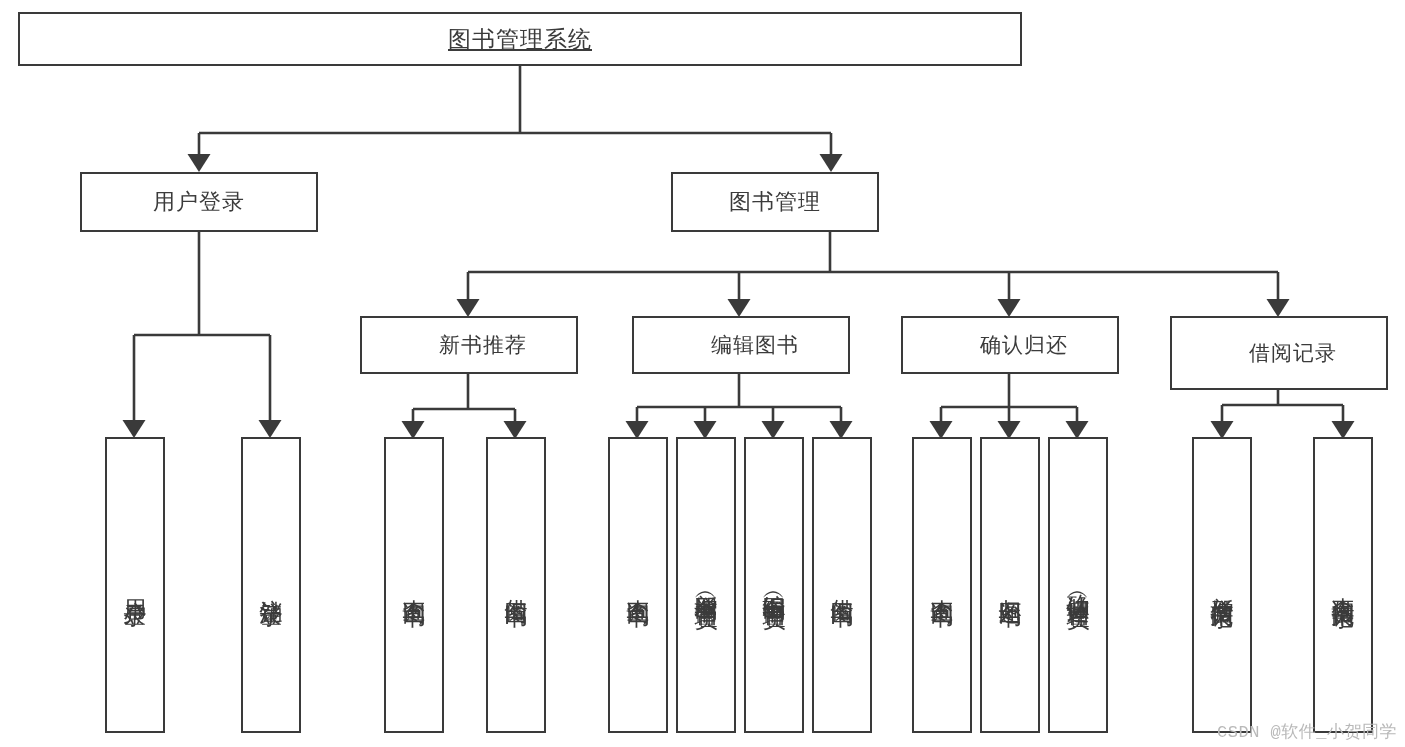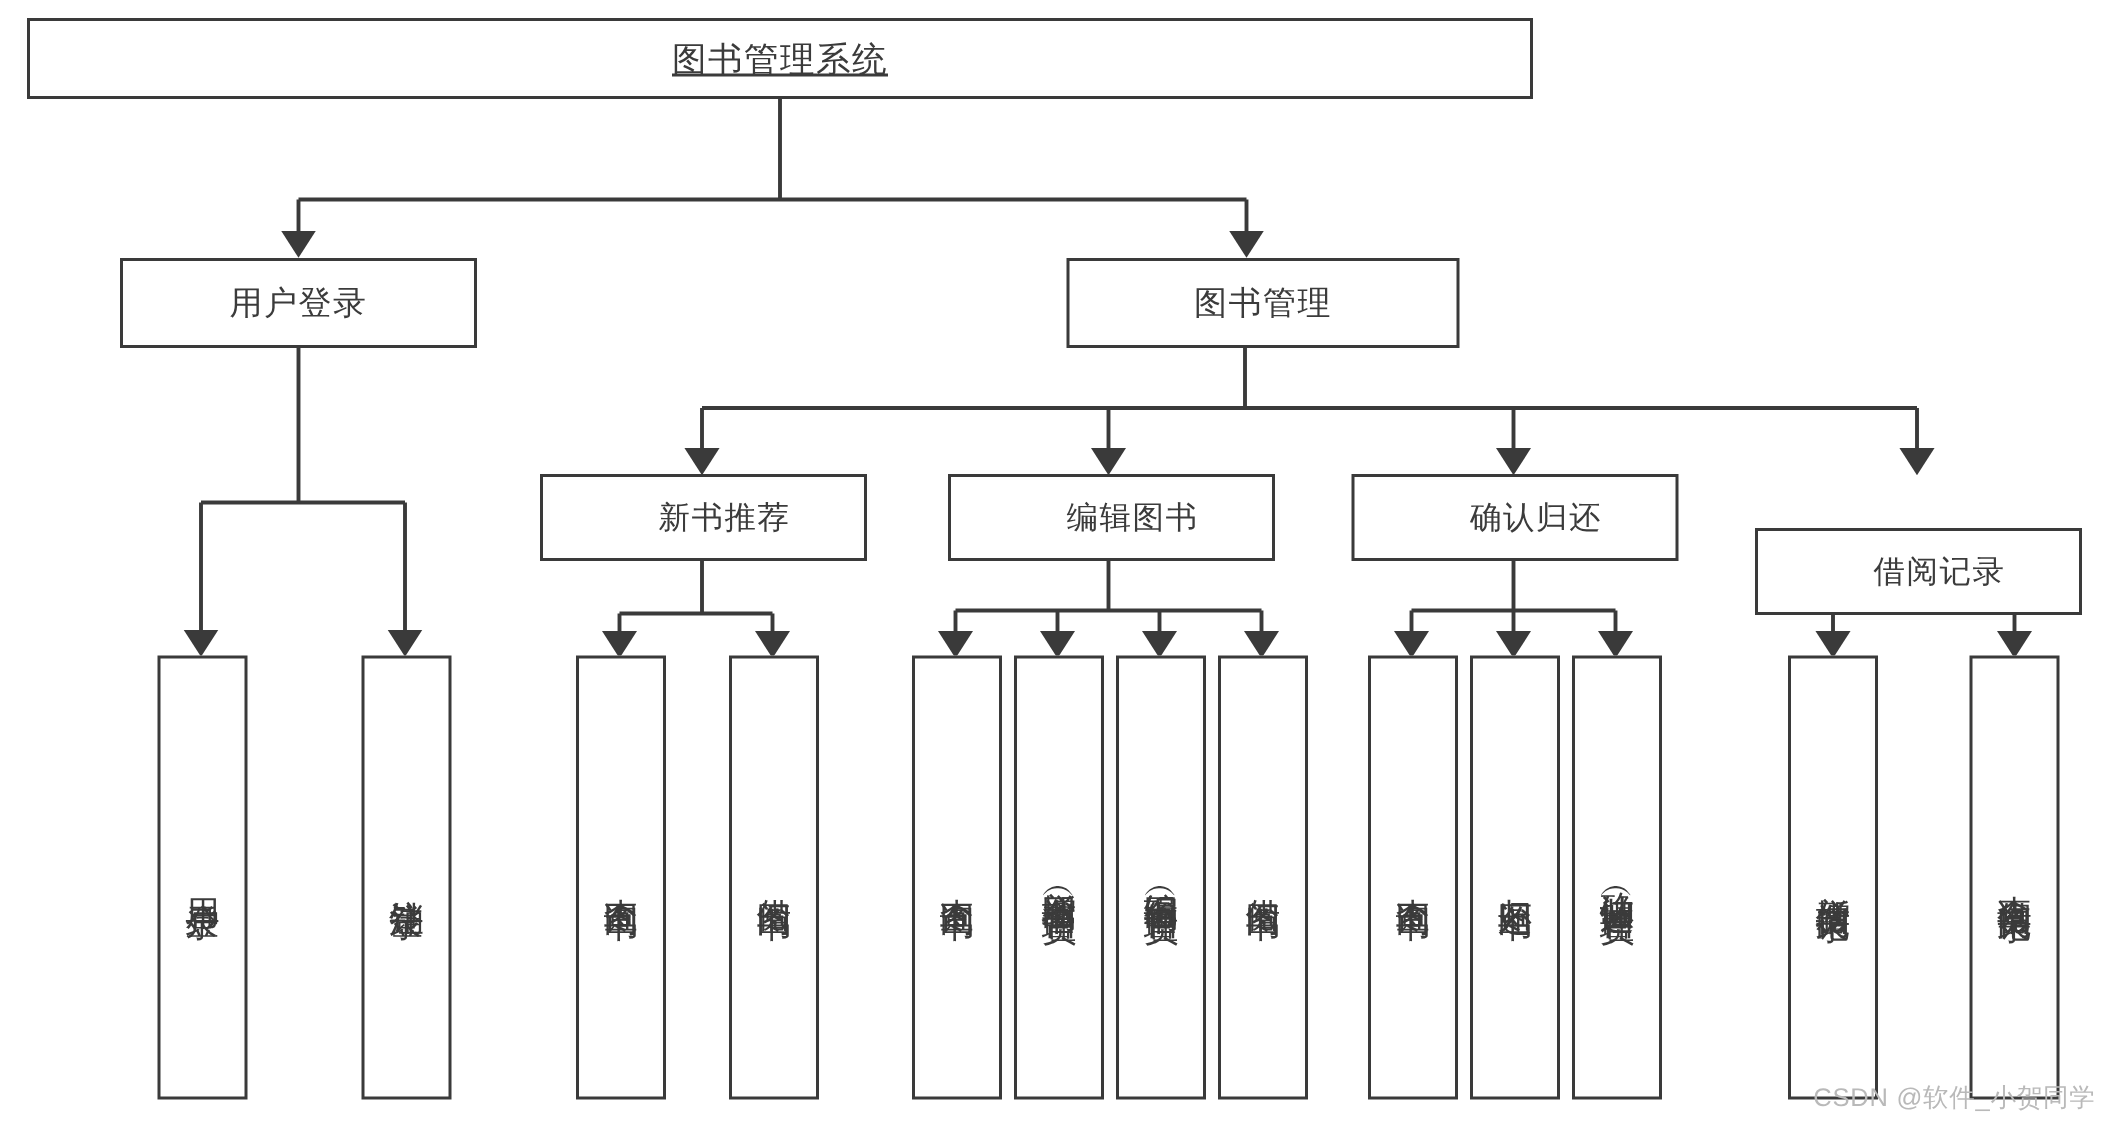--- a/index.html
+++ b/index.html
@@ -62,20 +62,21 @@
     display:block;
   }
   .watermark{
     position:absolute;
     right:8px;bottom:4px;
     font-size:17px;
     color:#b9b9b9;
     letter-spacing:0.5px;
     z-index:3;
     white-space:nowrap;
+    font-family:Liberation Mono, monospace;
   }
 </style>
 </head>
 <body>
 
 <div id="diagram">
 
   <svg id="edges" viewBox="0 0 1405 747" width="1405" height="747" xmlns="http://www.w3.org/2000/svg">
     <defs>
       <marker id="arrow" markerWidth="9" markerHeight="9" refX="3.2" refY="4.5" orient="auto" markerUnits="strokeWidth">
@@ -123,29 +124,29 @@
       <path d="M1222,405 L1343,405"></path>
       <path d="M1222,405 L1222,429" marker-end="url(#arrow)"></path>
       <path d="M1343,405 L1343,429" marker-end="url(#arrow)"></path>
     </g>
   </svg>
 
   <div class="node root" style="left:18px;top:12px;width:1004px;height:54px;">图书管理系统</div>
 
   <div class="node lvl1" style="left:80px;top:172px;width:238px;height:60px;">用户登录</div>
 
-  <div class="node lvl1" style="left:711px;top:172px;width:262px;height:60px;">图书管理</div>
+  <div class="node lvl1" style="left:671px;top:172px;width:208px;height:60px;">图书管理</div>
 
   <div class="node lvl2" style="left:360px;top:316px;width:218px;height:58px;">新书推荐</div>
 
   <div class="node lvl2" style="left:632px;top:316px;width:218px;height:58px;">编辑图书</div>
 
   <div class="node lvl2" style="left:901px;top:316px;width:218px;height:58px;">确认归还</div>
 
-  <div class="node lvl2" style="left:1170px;top:316px;width:218px;height:58px;margin-top:36px;">借阅记录</div>
+  <div class="node lvl2" style="left:1170px;top:316px;width:218px;height:74px;">借阅记录</div>
 
   <div class="node leaf" style="left:105px;top:437px;width:60px;height:296px;">
     <span class="vtext">用户登录</span>
   </div>
   <div class="node leaf" style="left:241px;top:437px;width:60px;height:296px;">
     <span class="vtext">注销登录</span>
   </div>
 
   <div class="node leaf" style="left:384px;top:437px;width:60px;height:296px;">
     <span class="vtext">查询图书</span>

